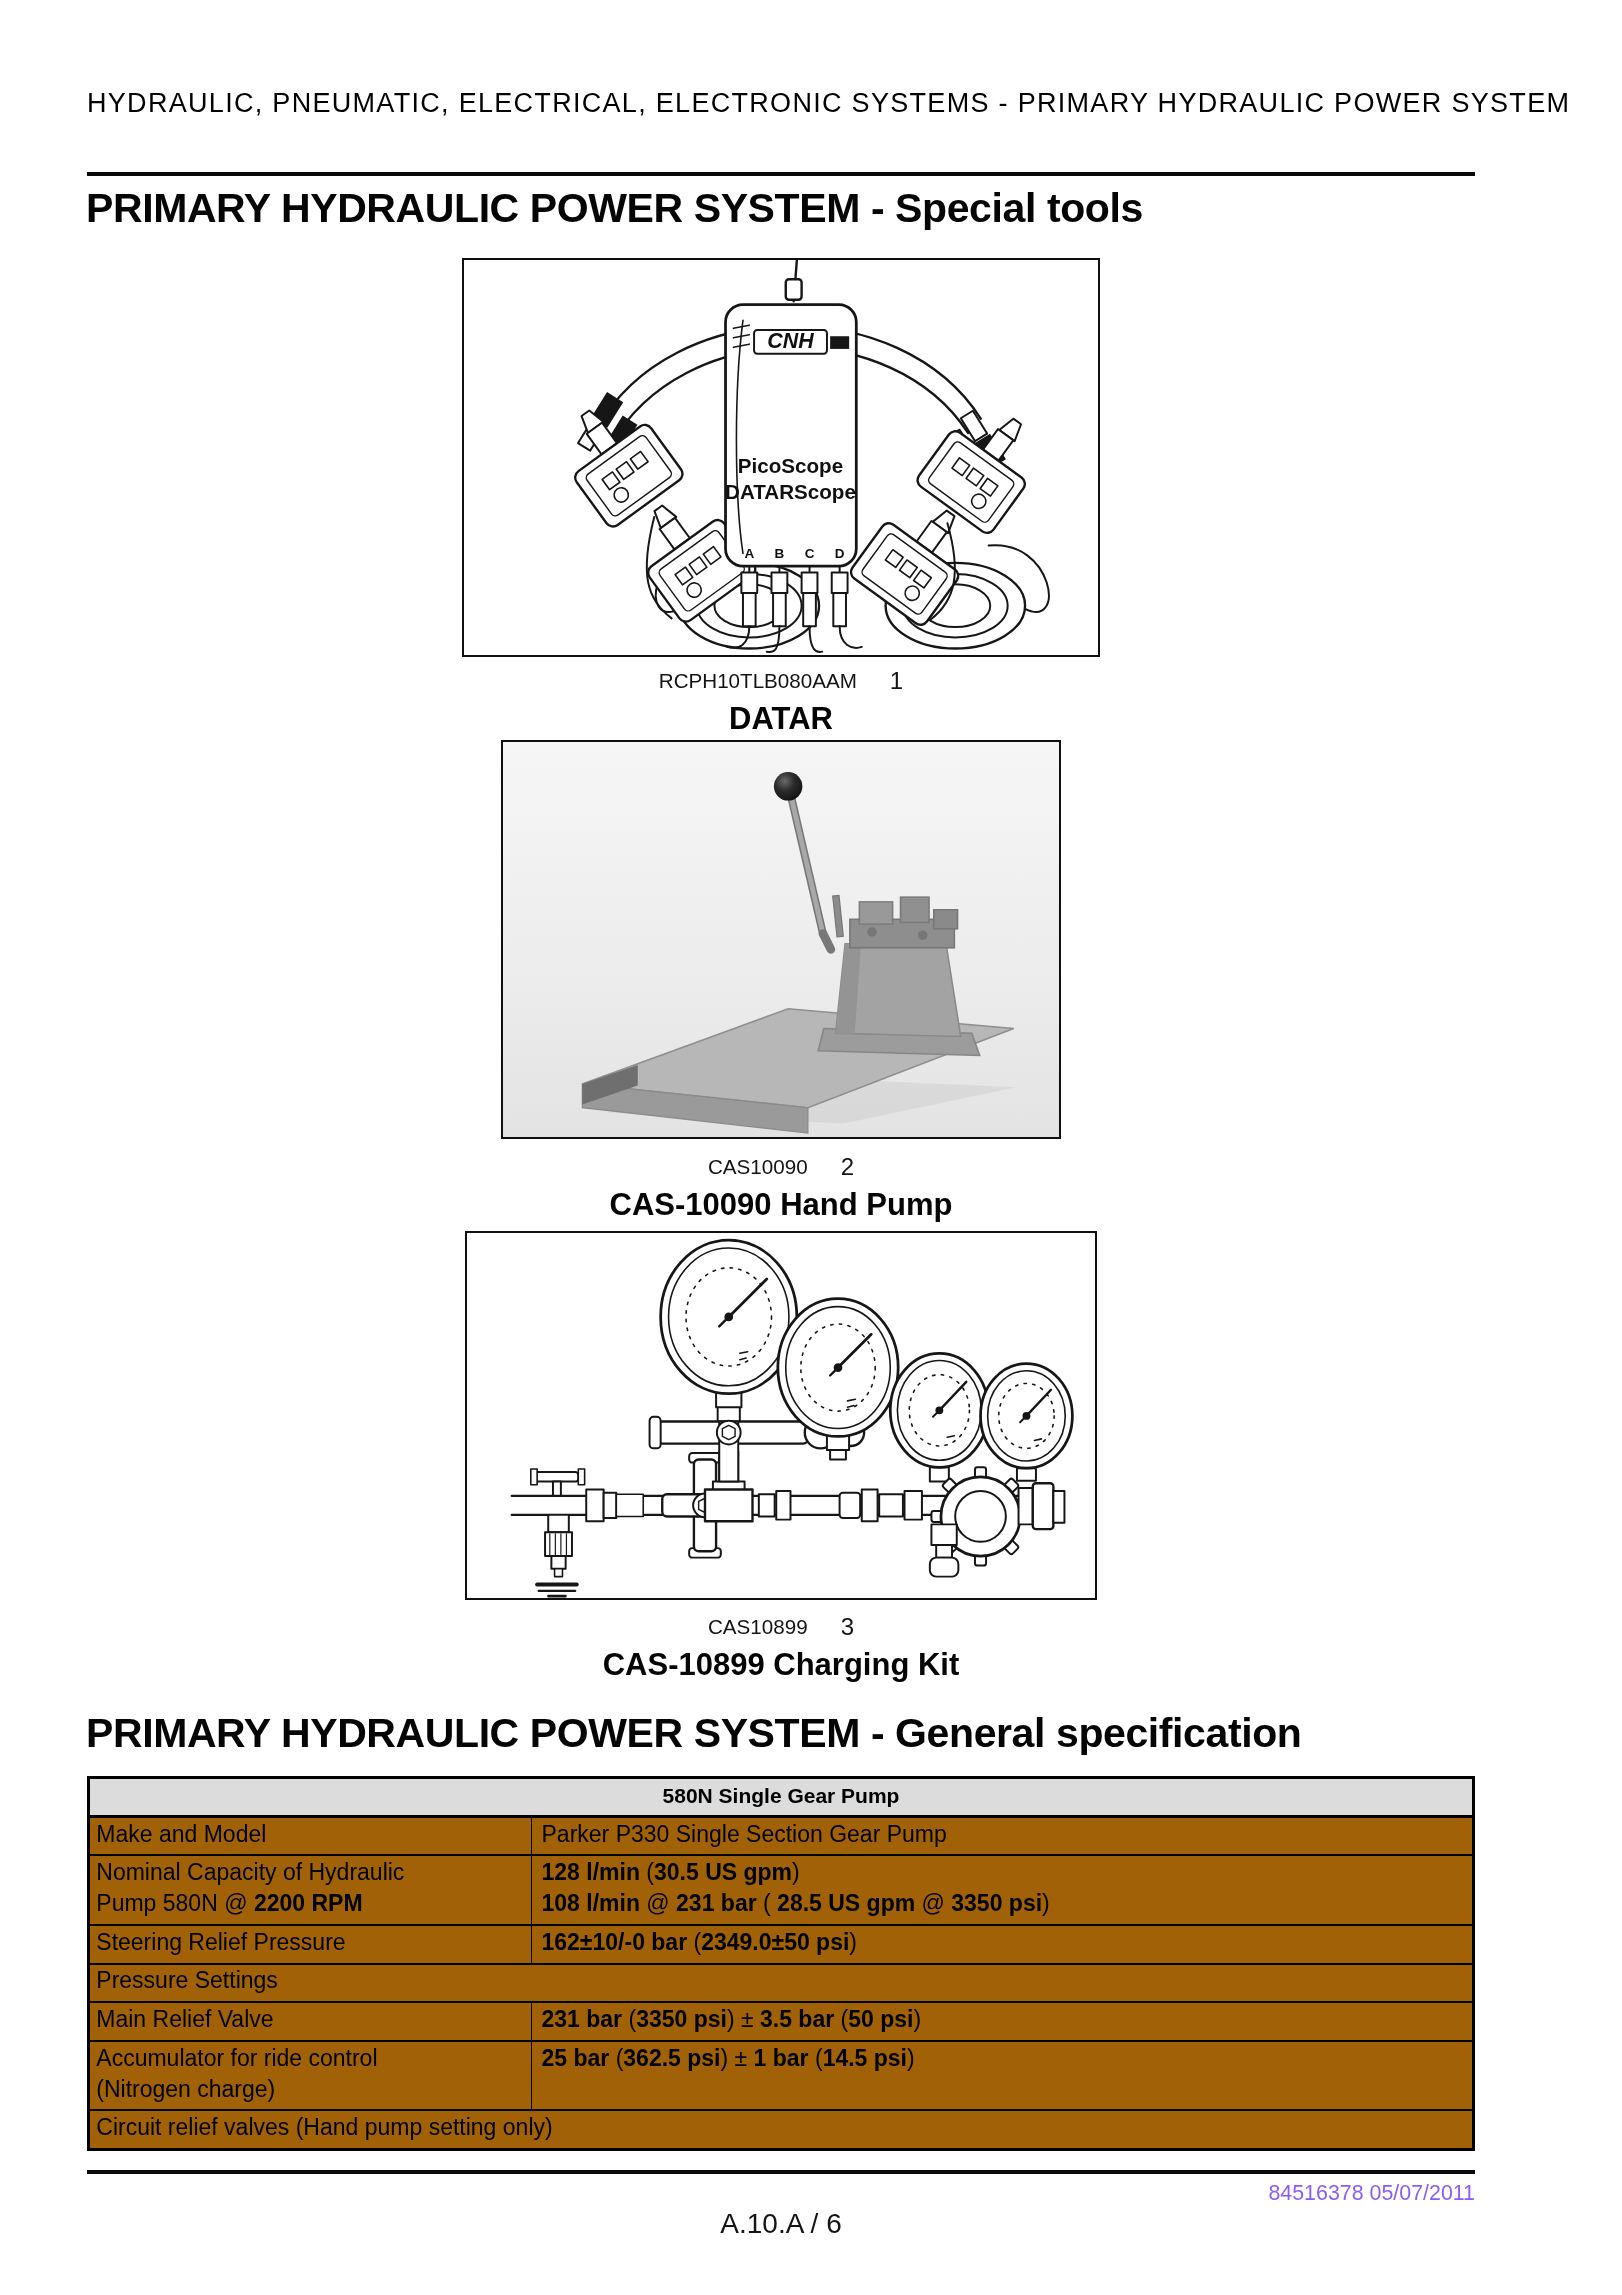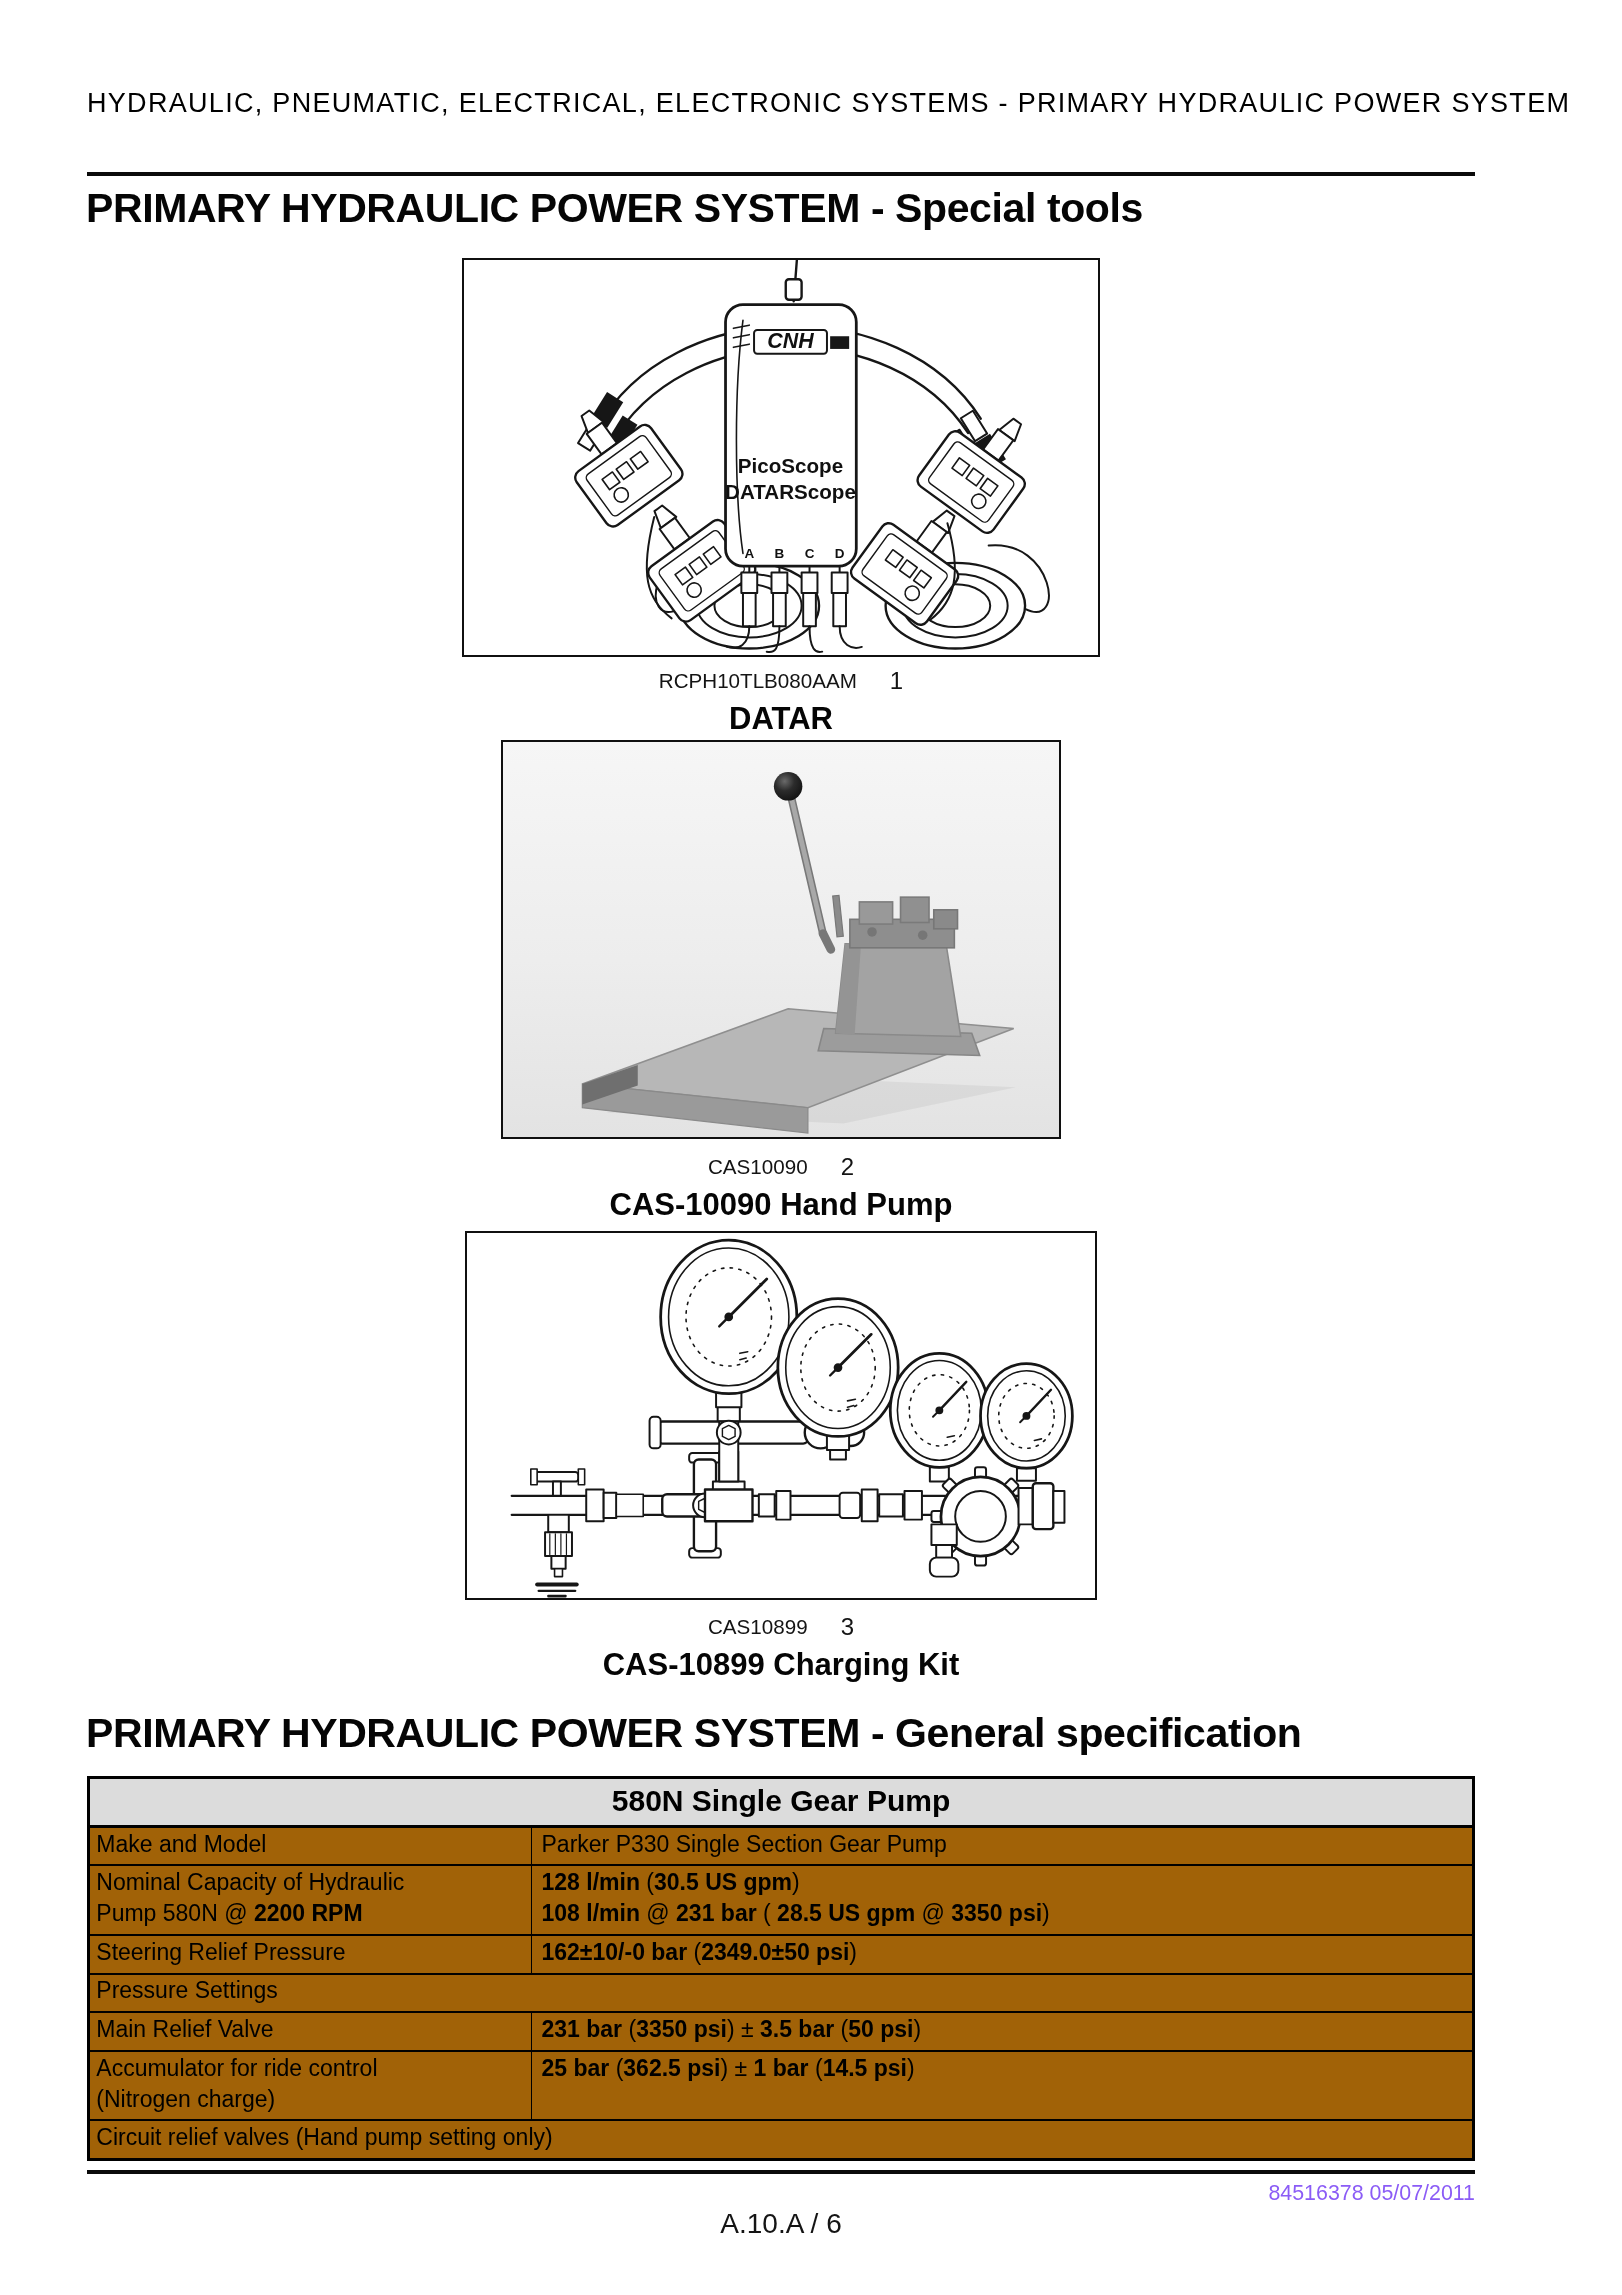--- a/index.html
+++ b/index.html
@@ -34,21 +34,21 @@
   .cap-ref{font-size:20.6px;color:#141414;}
   .cap-num{font-size:24px;color:#141414;}
   .cap-title{margin-top:5.5px;font-size:31px;font-weight:bold;color:#050505;}
   .spec-table{
     position:absolute;left:87px;top:1776px;width:1388px;
     border-collapse:collapse;table-layout:fixed;font-size:23px;color:#000;
     border:3.2px solid #000;
   }
   .spec-table col.c1{width:443px;}
   .spec-table th{
-    background:#dcdcdc;border:3.2px solid #000;font-size:30px;font-weight:bold;
+    background:#dcdcdc;border:3.2px solid #000;font-size:21px;font-weight:bold;
     padding:4.8px 3.2px 7.1px 3.2px;text-align:center;
   }
   .spec-table td{
     border-top:2.4px solid #000;border-bottom:2.4px solid #000;
     vertical-align:top;padding:0.8px 8px 4.8px 6.3px;line-height:31px;
     background:#a16207;
     margin-top:14px;
   }
   .spec-table td.value{border-left:1.6px solid #000;padding-left:9.5px;}
   .spec-table .b{font-weight:bold;}

